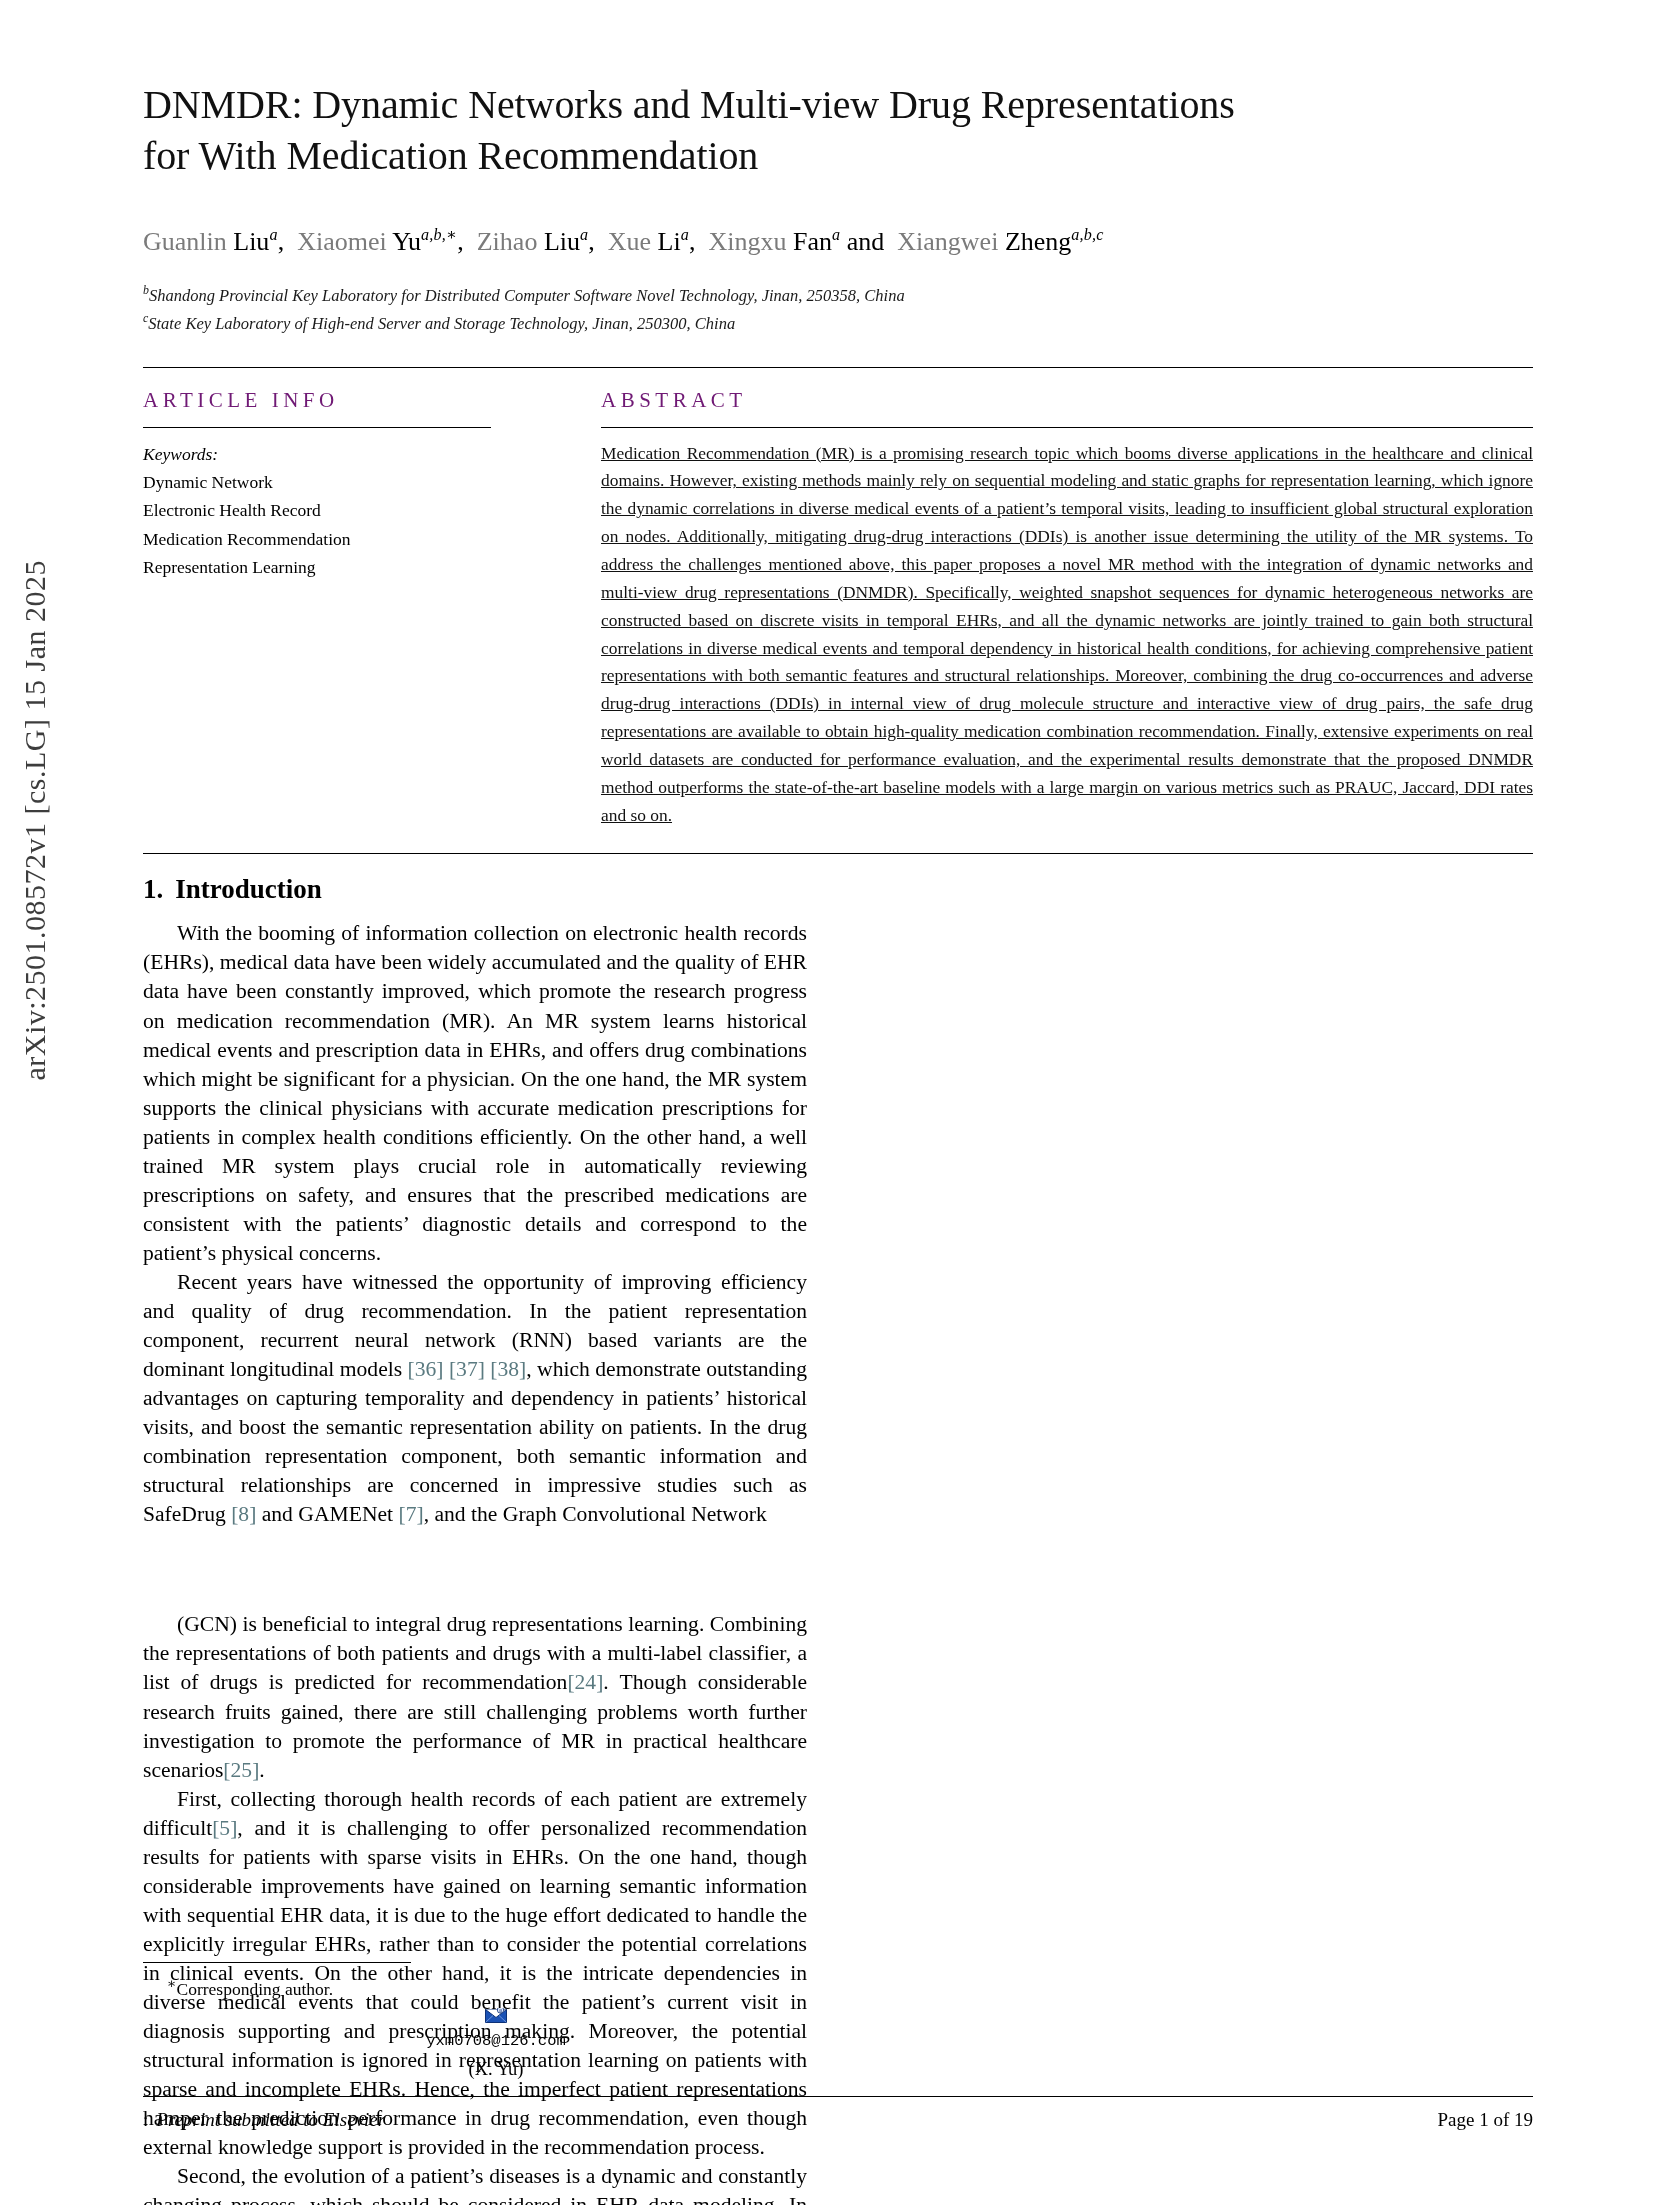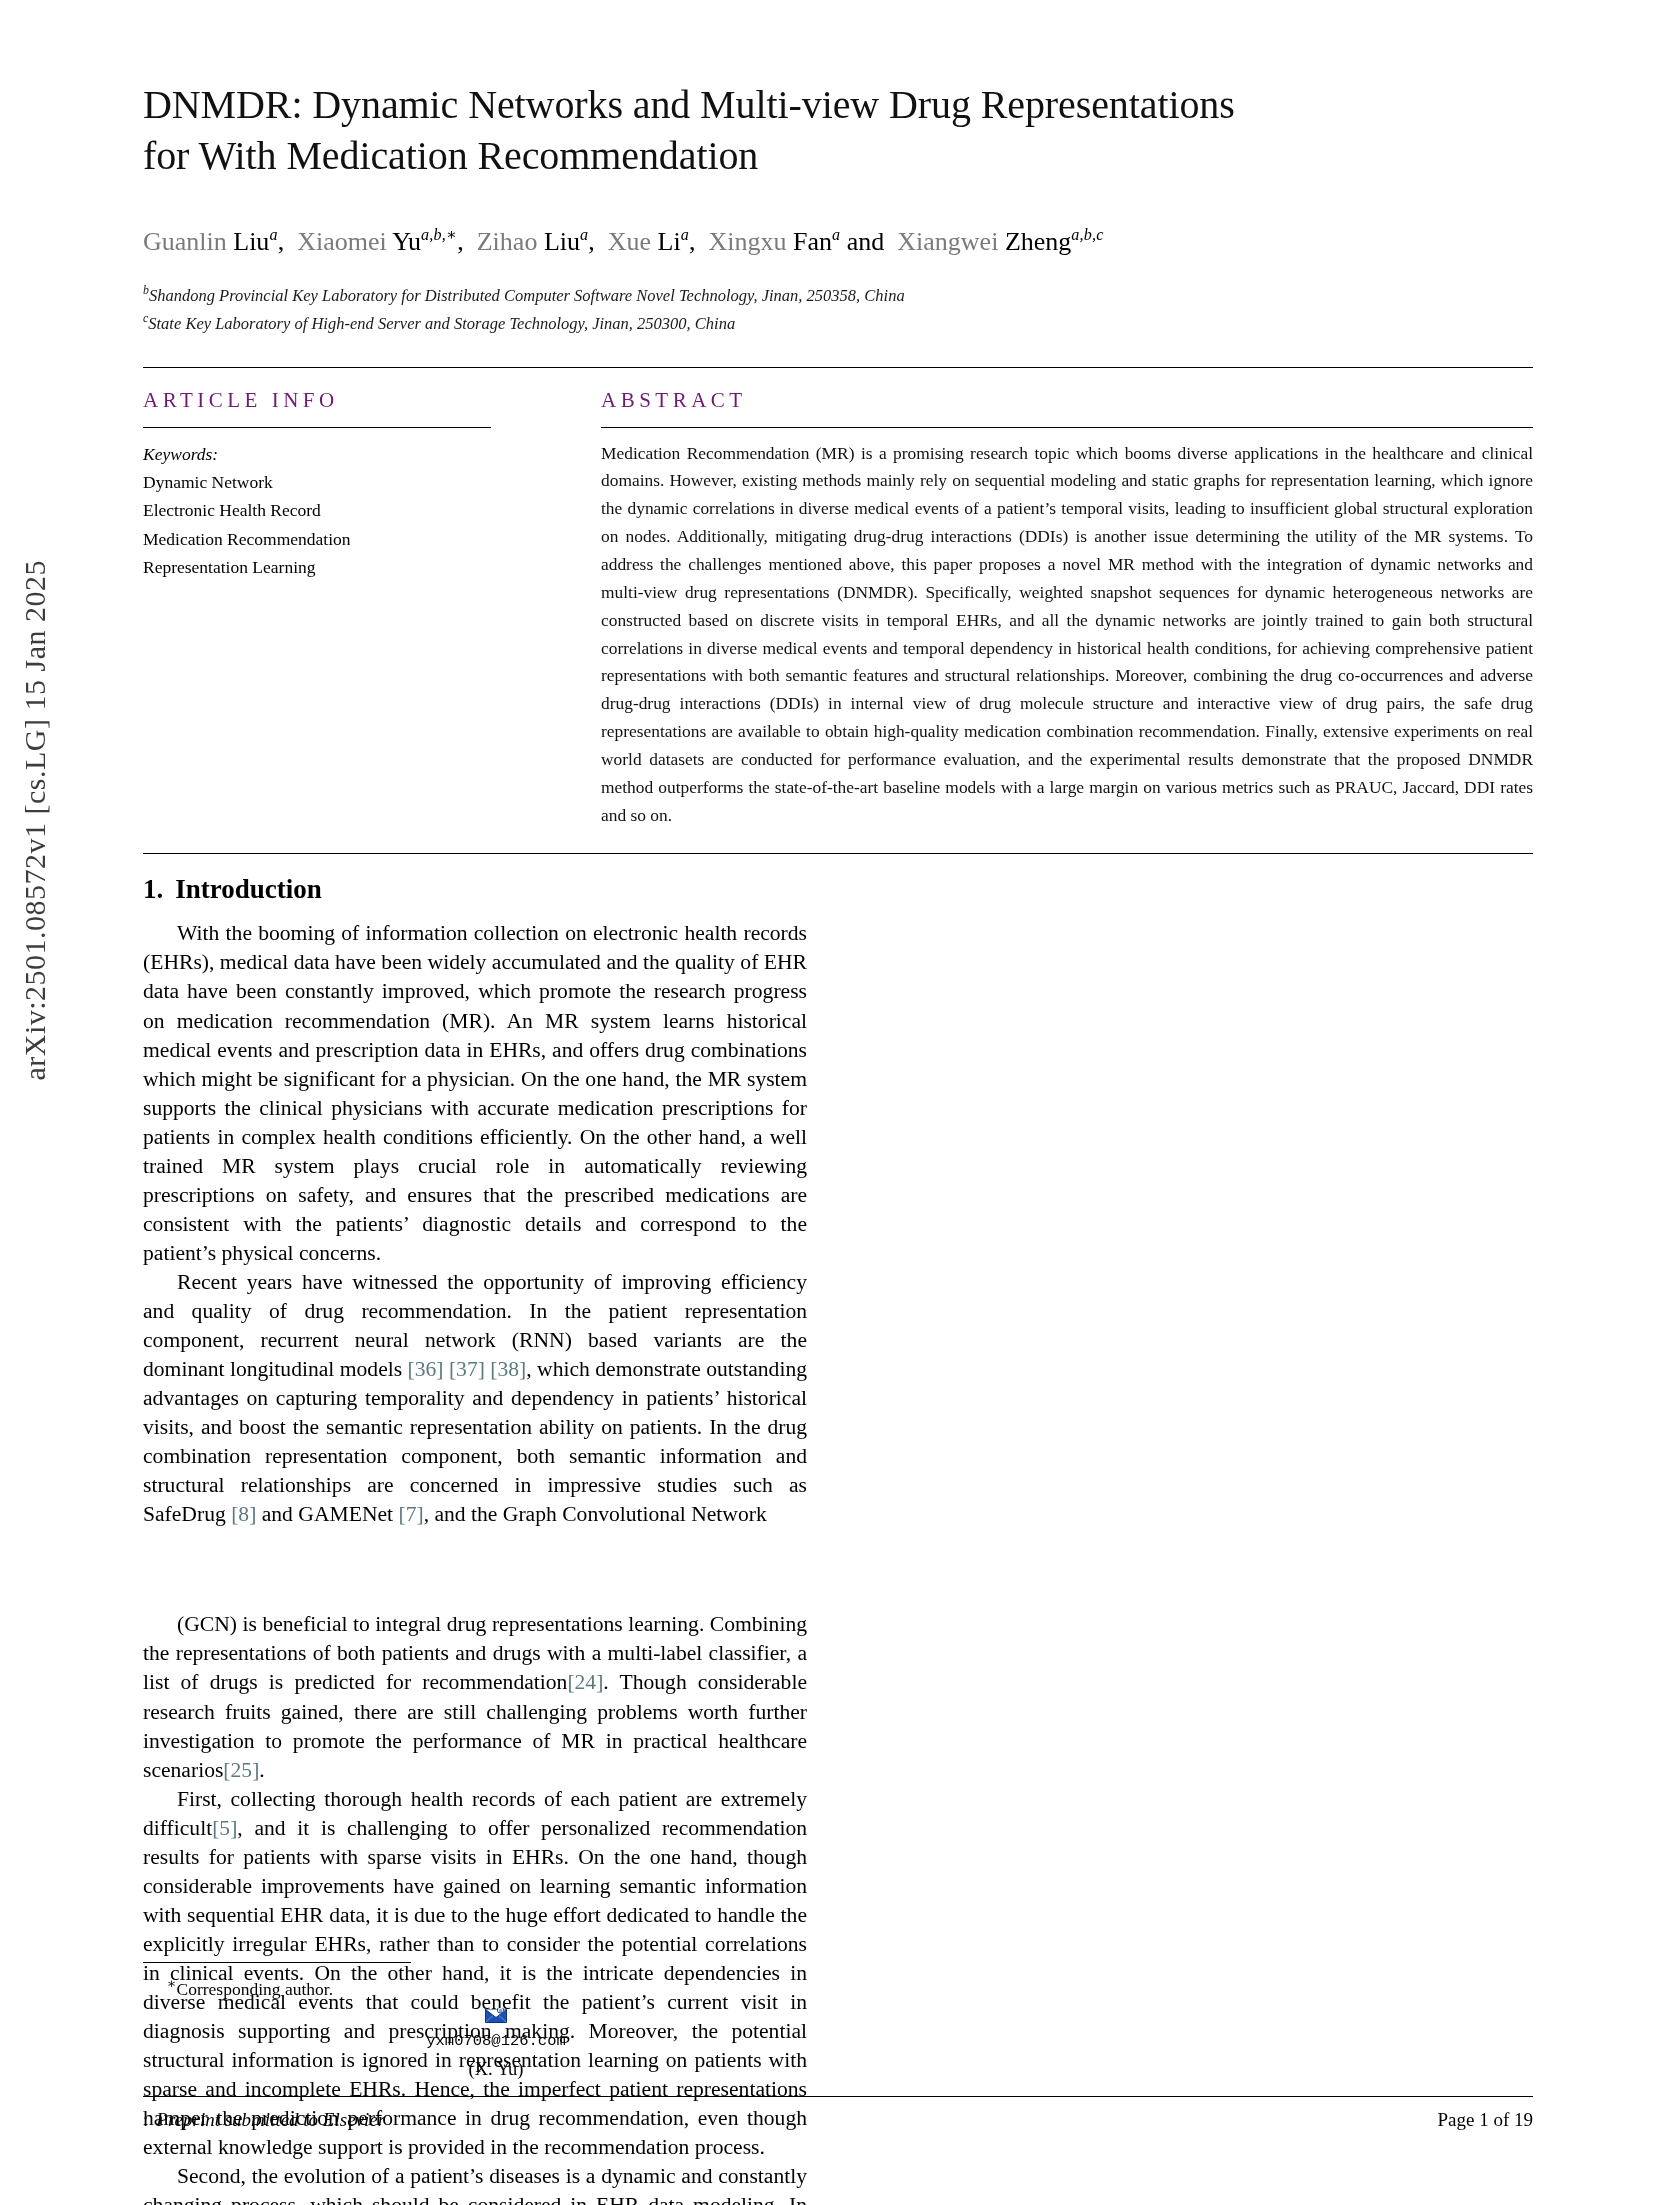--- a/index.html
+++ b/index.html
@@ -122,20 +122,21 @@
   }
   .kw-list {
     font-size: 17.5px;
     line-height: 1.62;
   }
   .abstract-text {
     font-size: 17.4px;
     line-height: 1.6;
     text-align: justify;
     color: #111;
+    text-decoration: underline;
   }
 
   
   .body-rule {
     border-top: 1.5px solid #000;
     margin-top: 24px;
   }
   .columns {
     display: flex;
     margin-top: 20px;

